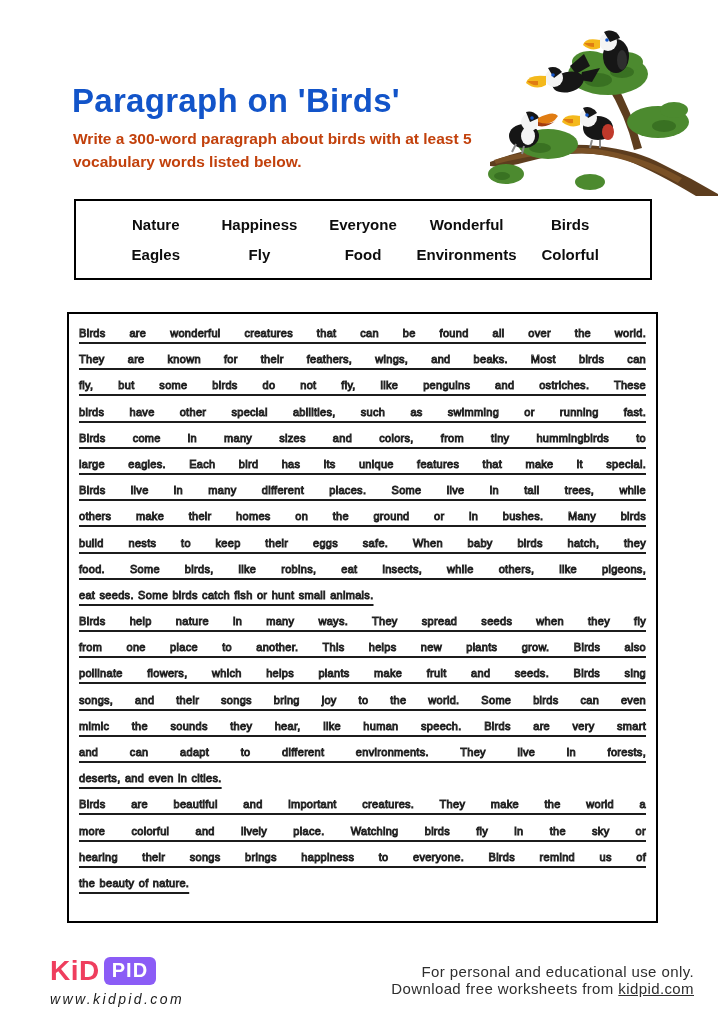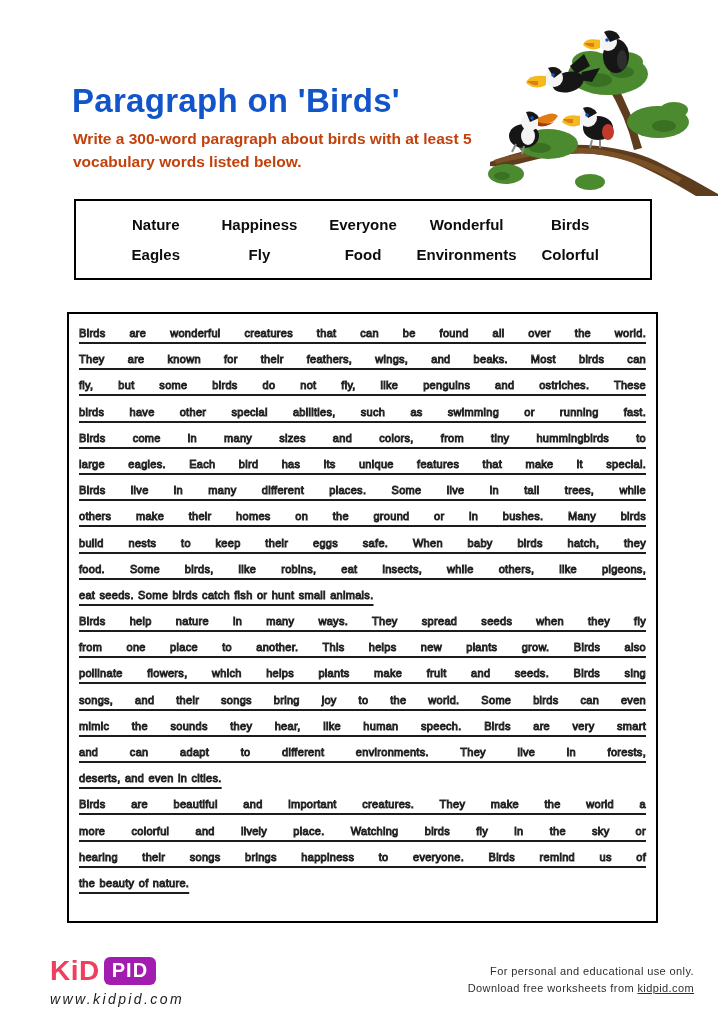--- a/index.html
+++ b/index.html
@@ -52,29 +52,29 @@
   @supports (-webkit-text-stroke: 1px #000) {
     .para-line { color:#ffffff; -webkit-text-stroke:0.95px #1f1f1f; }
   }
   .para-line.end { text-align-last:left; }
 
   
   .logo { position:absolute; left:30px; top:955px;margin-left:20px; }
   .logo-row { display:flex; align-items:center; }
   .logo-kid { color:#EF3E5E; font-size:28px; font-weight:800; letter-spacing:0.5px; }
   .logo-pid {
-    display:inline-block; margin-left:4px; background:#a21caf; color:#ffffff;
+    display:inline-block; margin-left:4px; background:#8b5cf6; color:#ffffff;
     font-size:20px; font-weight:800; letter-spacing:1px;
     border-radius:6px; padding:2px 8px 3px 8px;
   }
   .logo-site { margin-top:4px; font-size:14px; letter-spacing:2.4px; color:#1a1a1a;font-style:italic; }
 
   .credit {
     position:absolute; right:30px; top:963px; text-align:right;
-    font-size:11px; line-height:17px; letter-spacing:0.4px; color:#2e2e2e;
+    font-size:15px; line-height:17px; letter-spacing:0.4px; color:#2e2e2e;
   }
   .credit .link { text-decoration:underline; }
 </style>
 </head>
 <body>
 
 <div class="title">Paragraph on 'Birds'</div>
 
 <div class="instructions">Write a 300-word paragraph about birds with at least 5 vocabulary words listed below.</div>
 

